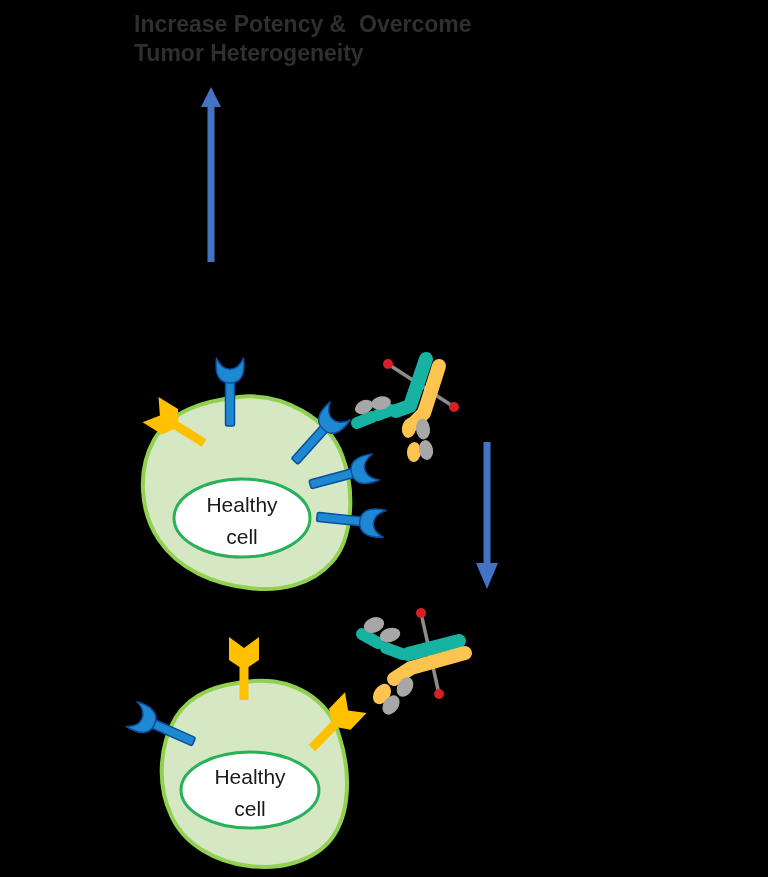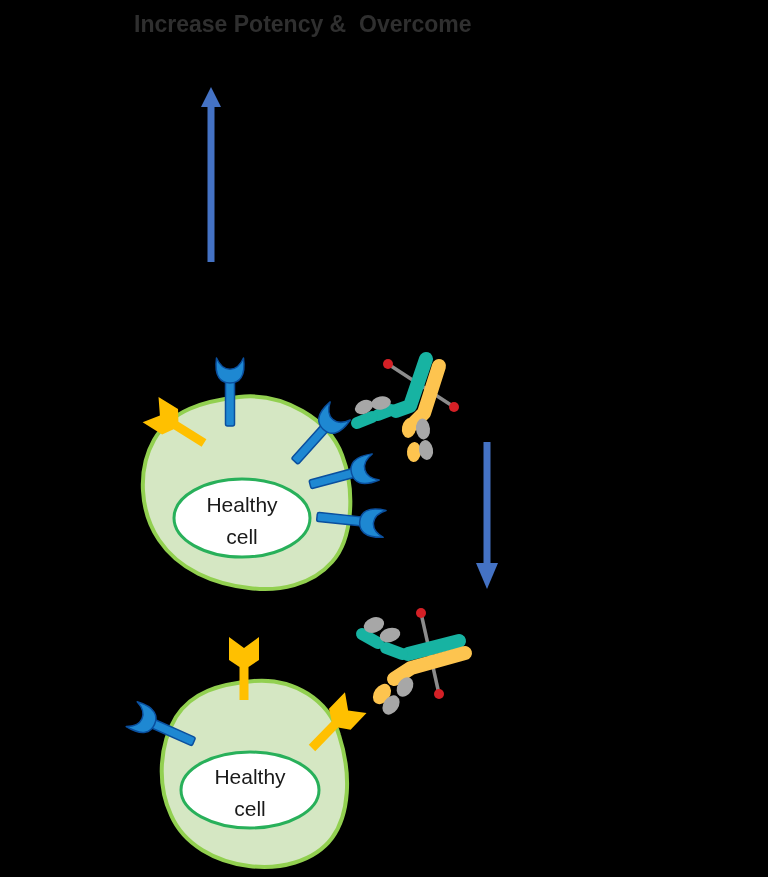--- a/index.html
+++ b/index.html
@@ -43,20 +43,21 @@
   .linker-line    { stroke: var(--linker-gray, #8c8c8c); stroke-width: 3.5; fill: none; }
   .payload-dot    { fill: var(--payload-red, #d42026); }
 </style>
 </head>
 <body style="background: rgb(0, 0, 0);">
 
 <div class="stage">
 
   <div class="title">
     <div class="title-line">Increase Potency &amp;  Overcome</div>
+    <div class="title-line">Tumor Heterogeneity</div>
   </div>
 
   <svg class="diagram" width="768" height="877" viewBox="0 0 768 877">
 
     <defs>
       <g id="blue-rec">
         <rect class="rec-blue-stem" x="-4.5" y="-46" width="9" height="48" rx="2"></rect>
         <path class="rec-blue-cup" d="M -13.5,-66 C -16,-47 -9,-41 0,-41 C 9,-41 16,-47 13.5,-66 C 7,-51 -7,-51 -13.5,-66 Z"></path>
       </g>
       <g id="yellow-fork">

